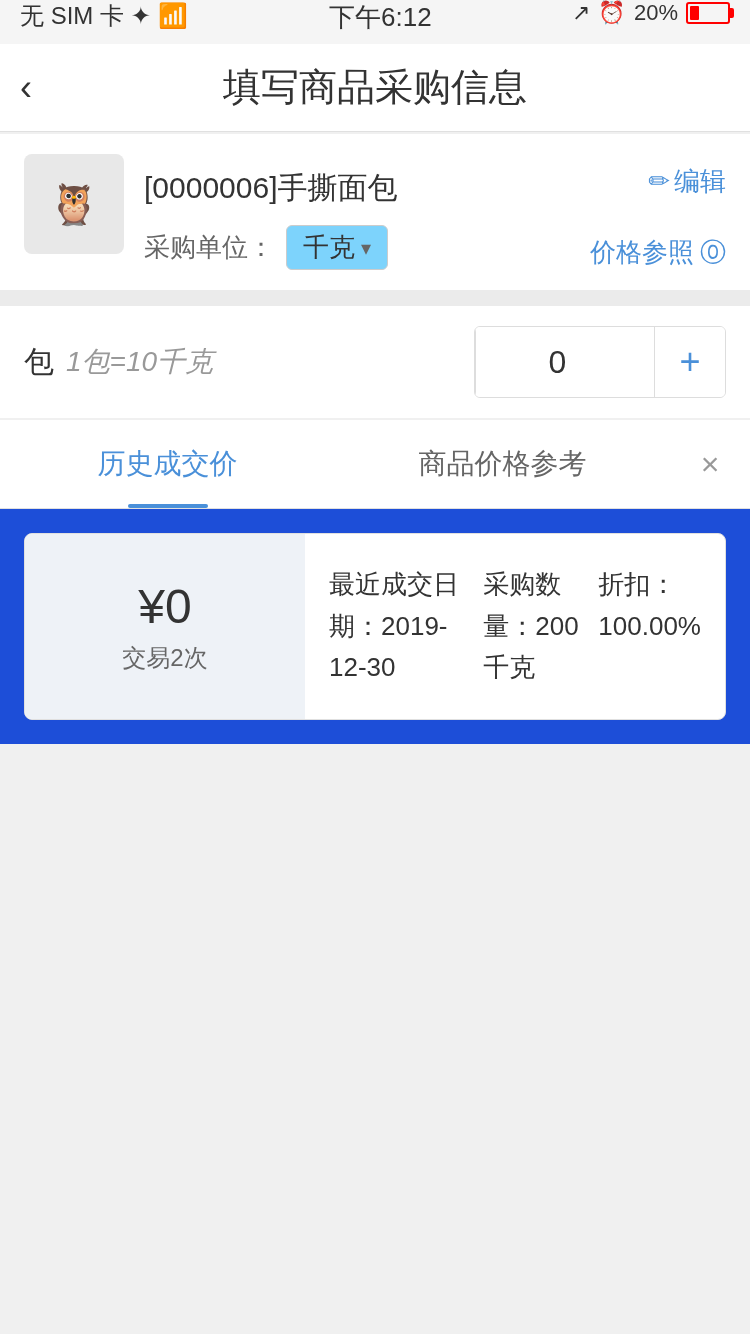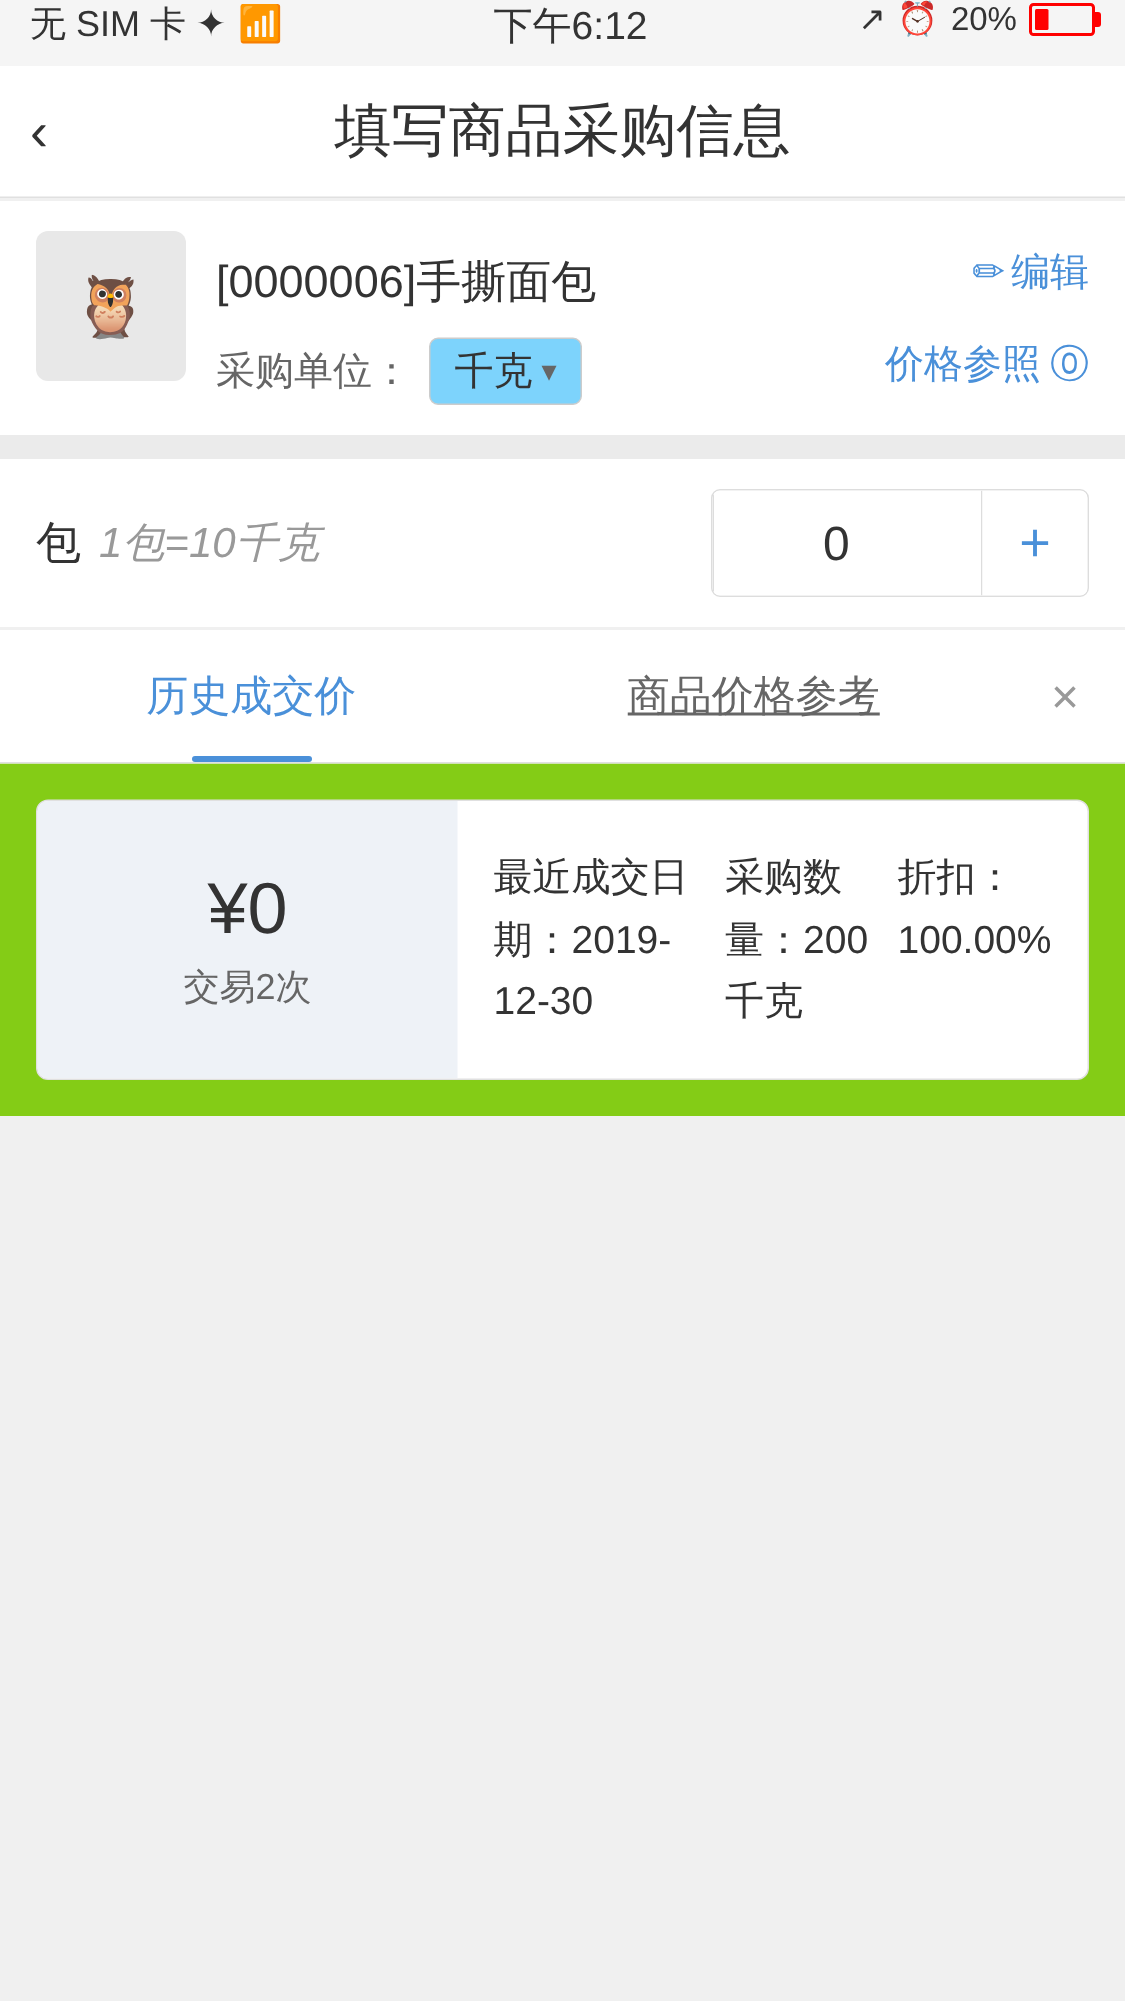--- a/index.html
+++ b/index.html
@@ -136,21 +136,21 @@
     .edit-btn {
       font-size: 26px;
       color: #4a90d9;
       display: flex;
       align-items: center;
       gap: 4px;
       cursor: pointer;
     }
     .purchase-unit-row {
       display: flex;
-      align-items: flex-start;
+      align-items: flex-end;
       justify-content: space-between;
     }
     .purchase-unit-left {
       display: flex;
       align-items: center;
       gap: 12px;
       font-size: 26px;
       color: #666;
     }
     .unit-dropdown {
@@ -235,21 +235,21 @@
       justify-content: center;
       font-size: 36px;
       color: #4a90d9;
       cursor: pointer;
       background: #fff;
     }
 
     
     .tab-section {
       width: 750px;
-      background: #84cc16;
+      background: #1d4ed8;
       margin-top: 2px;
     }
     .tab-header {
       display: flex;
       align-items: center;
       background: #fff;
       border-bottom: 1px solid #e0e0e0;
       position: relative;
     }
     .tab-item {
@@ -261,21 +261,20 @@
       justify-content: center;
       font-size: 28px;
       cursor: pointer;
       position: relative;
     }
     .tab-item.active {
       color: #4a90d9;
     }
     .tab-item.inactive {
       color: #666;
-      text-decoration: underline;
     }
     .tab-underline {
       position: absolute;
       bottom: 0;
       left: 50%;
       transform: translateX(-50%);
       width: 80px;
       height: 4px;
       background: #4a90d9;
       border-radius: 2px;

